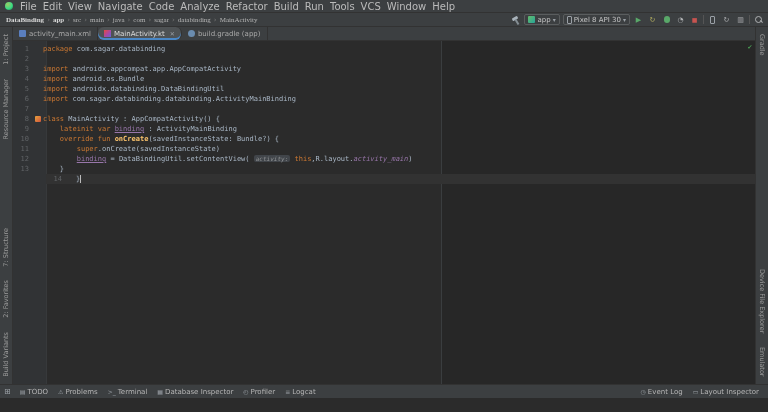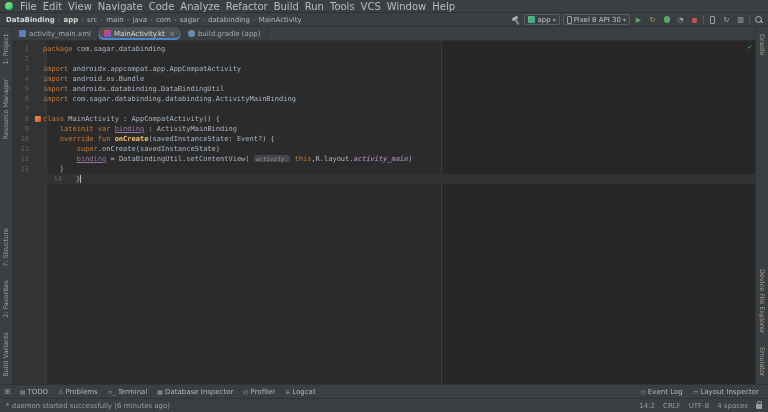--- a/index.html
+++ b/index.html
@@ -13,21 +13,21 @@
   .logo{width:8px;height:8px;border-radius:50%;margin:0 4px 0 2px;flex:0 0 auto;
         background:radial-gradient(circle at 35% 30%,#9ccc65,#3ddc84 55%,#1a7a4a);}
   .menus{display:flex;align-items:center;}
   .menu-item{padding:0 3px;white-space:nowrap;color:#bbbbbb;}
   .wintitle{margin-left:16px;white-space:nowrap;color:#b5b5b5;}
 
   
   .toolbar{position:absolute;left:0;top:13px;width:100%;height:14px;background:#3c3f41;
            border-bottom:1px solid #323232;display:flex;align-items:center;font-size:7px;padding:0 4px;}
   .breadcrumb{display:flex;align-items:center;white-space:nowrap;}
-  .bc-item{padding:0 2px;color:#b5b5b5;}
+  .bc-item{padding:0 2px;color:#b5b5b5;font-family:Liberation Serif, serif;}
   .bc-item.bold{font-weight:bold;color:#d8d8d8;}
   .bc-sep{color:#777;padding:0 1px;}
   .tb-right{margin-left:auto;display:flex;align-items:center;gap:3px;}
   .tbi{display:inline-flex;align-items:center;justify-content:center;width:11px;height:11px;
        font-size:7px;color:#afb1b3;border-radius:2px;}
   .tbi.run{color:#59a869;}
   .tbi.stop{color:#c75450;font-size:6px;}
   .tbi.warn{color:#b3ae60;}
   .dd{display:inline-flex;align-items:center;gap:2px;height:11px;border:1px solid #5a5d5e;
       border-radius:2px;padding:0 3px;font-size:7px;color:#c5c5c5;white-space:nowrap;}
@@ -74,21 +74,21 @@
   .ln{display:flex;height:10px;line-height:10px;align-items:center;}
   .ln.cur{background:#323232;margin-left:33px;}
   .num{width:20px;padding-right:4px;text-align:right;color:#606366;flex:0 0 auto;}
   .islot{width:10px;flex:0 0 auto;display:flex;align-items:center;justify-content:center;}
   .cicon{width:6px;height:6px;border-radius:1px;background:linear-gradient(135deg,#e8a33c,#d0543c);}
   .codeln{white-space:pre;}
   .tk-k{color:#cc7832;}
   .tk-p{color:#a9b7c6;}
   .tk-f{color:#ffc66d;font-weight:bold;}
   .tk-v{color:#9876aa;text-decoration:underline;}
-  .tk-s{color:#9876aa;font-style:italic;font-weight:bold;}
+  .tk-s{color:#9876aa;font-style:italic;}
   .tk-h{background:#41454a;color:#8f9294;border-radius:2px;padding:0 2px;font-size:6px;font-style:italic;}
   .caret{display:inline-block;width:1px;height:8px;background:#bbbbbb;vertical-align:middle;}
   .insp{position:absolute;top:2px;right:3px;color:#499c54;font-size:7px;}
 
   
   .bottombar{position:absolute;left:0;right:0;bottom:14px;height:14px;background:#3c3f41;
              border-top:1px solid #323232;display:flex;align-items:center;font-size:7px;padding:0 4px;}
   .switcher{color:#9aa0a6;font-size:8px;margin-right:4px;}
   .bb-left,.bb-right{display:flex;align-items:center;}
   .bb-right{margin-left:auto;}
@@ -266,21 +266,21 @@
           <span class="codeln"><span class="tk-k">class</span><span class="tk-p"> MainActivity : AppCompatActivity() {</span></span>
         </div>
         <div class="ln">
           <span class="num">9</span>
           <span class="islot"></span>
           <span class="codeln"><span class="tk-p">    </span><span class="tk-k">lateinit var</span><span class="tk-p"> </span><span class="tk-v">binding</span><span class="tk-p"> : ActivityMainBinding</span></span>
         </div>
         <div class="ln">
           <span class="num">10</span>
           <span class="islot"></span>
-          <span class="codeln"><span class="tk-p">    </span><span class="tk-k">override fun</span><span class="tk-p"> </span><span class="tk-f">onCreate</span><span class="tk-p">(savedInstanceState: Event?) {</span></span>
+          <span class="codeln"><span class="tk-p">    </span><span class="tk-k">override fun</span><span class="tk-p"> </span><span class="tk-f">onCreate</span><span class="tk-p">(savedInstanceState: Bundle?) {</span></span>
         </div>
         <div class="ln">
           <span class="num">11</span>
           <span class="islot"></span>
           <span class="codeln"><span class="tk-p">        </span><span class="tk-k">super</span><span class="tk-p">.onCreate(savedInstanceState)</span></span>
         </div>
         <div class="ln">
           <span class="num">12</span>
           <span class="islot"></span>
           <span class="codeln"><span class="tk-p">        </span><span class="tk-v">binding</span><span class="tk-p"> = DataBindingUtil.setContentView( </span><span class="tk-h">activity:</span><span class="tk-p"> </span><span class="tk-k">this</span><span class="tk-p">,R.layout.</span><span class="tk-s">activity_main</span><span class="tk-p">)</span></span>
@@ -332,24 +332,14 @@
           <span class="bbicon">◷</span>
           <span class="bblabel">Event Log</span>
         </span>
         <span class="bbitem">
           <span class="bbicon">▭</span>
           <span class="bblabel">Layout Inspector</span>
         </span>
       </div>
   </div>
 
-  <div class="statusbar">
-    <span class="msg">* daemon started successfully (6 minutes ago)</span>
-    <div class="sb-right">
-      <span>14:2</span>
-      <span>CRLF</span>
-      <span>UTF-8</span>
-      <span>4 spaces</span>
-      <span class="i-lock"></span>
-    </div>
-  </div>
 
 </div>
 
 </body></html>

